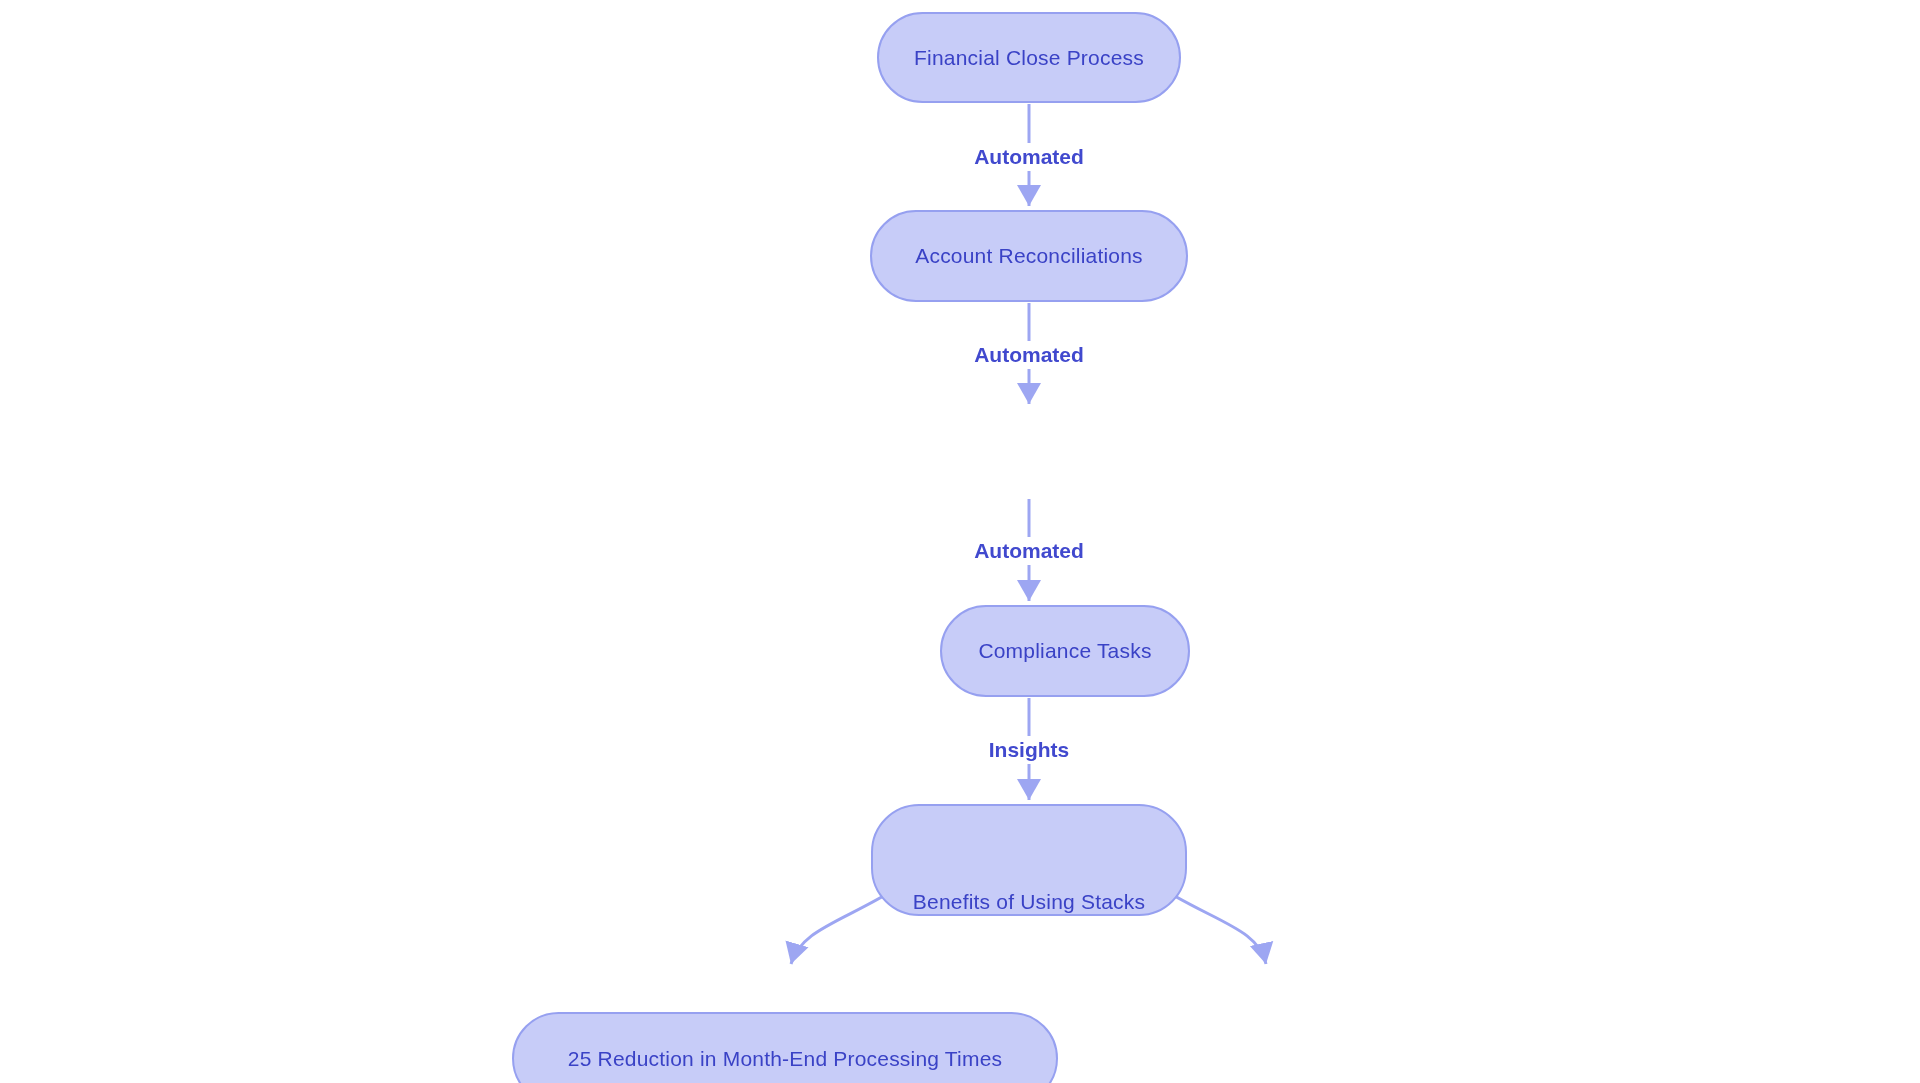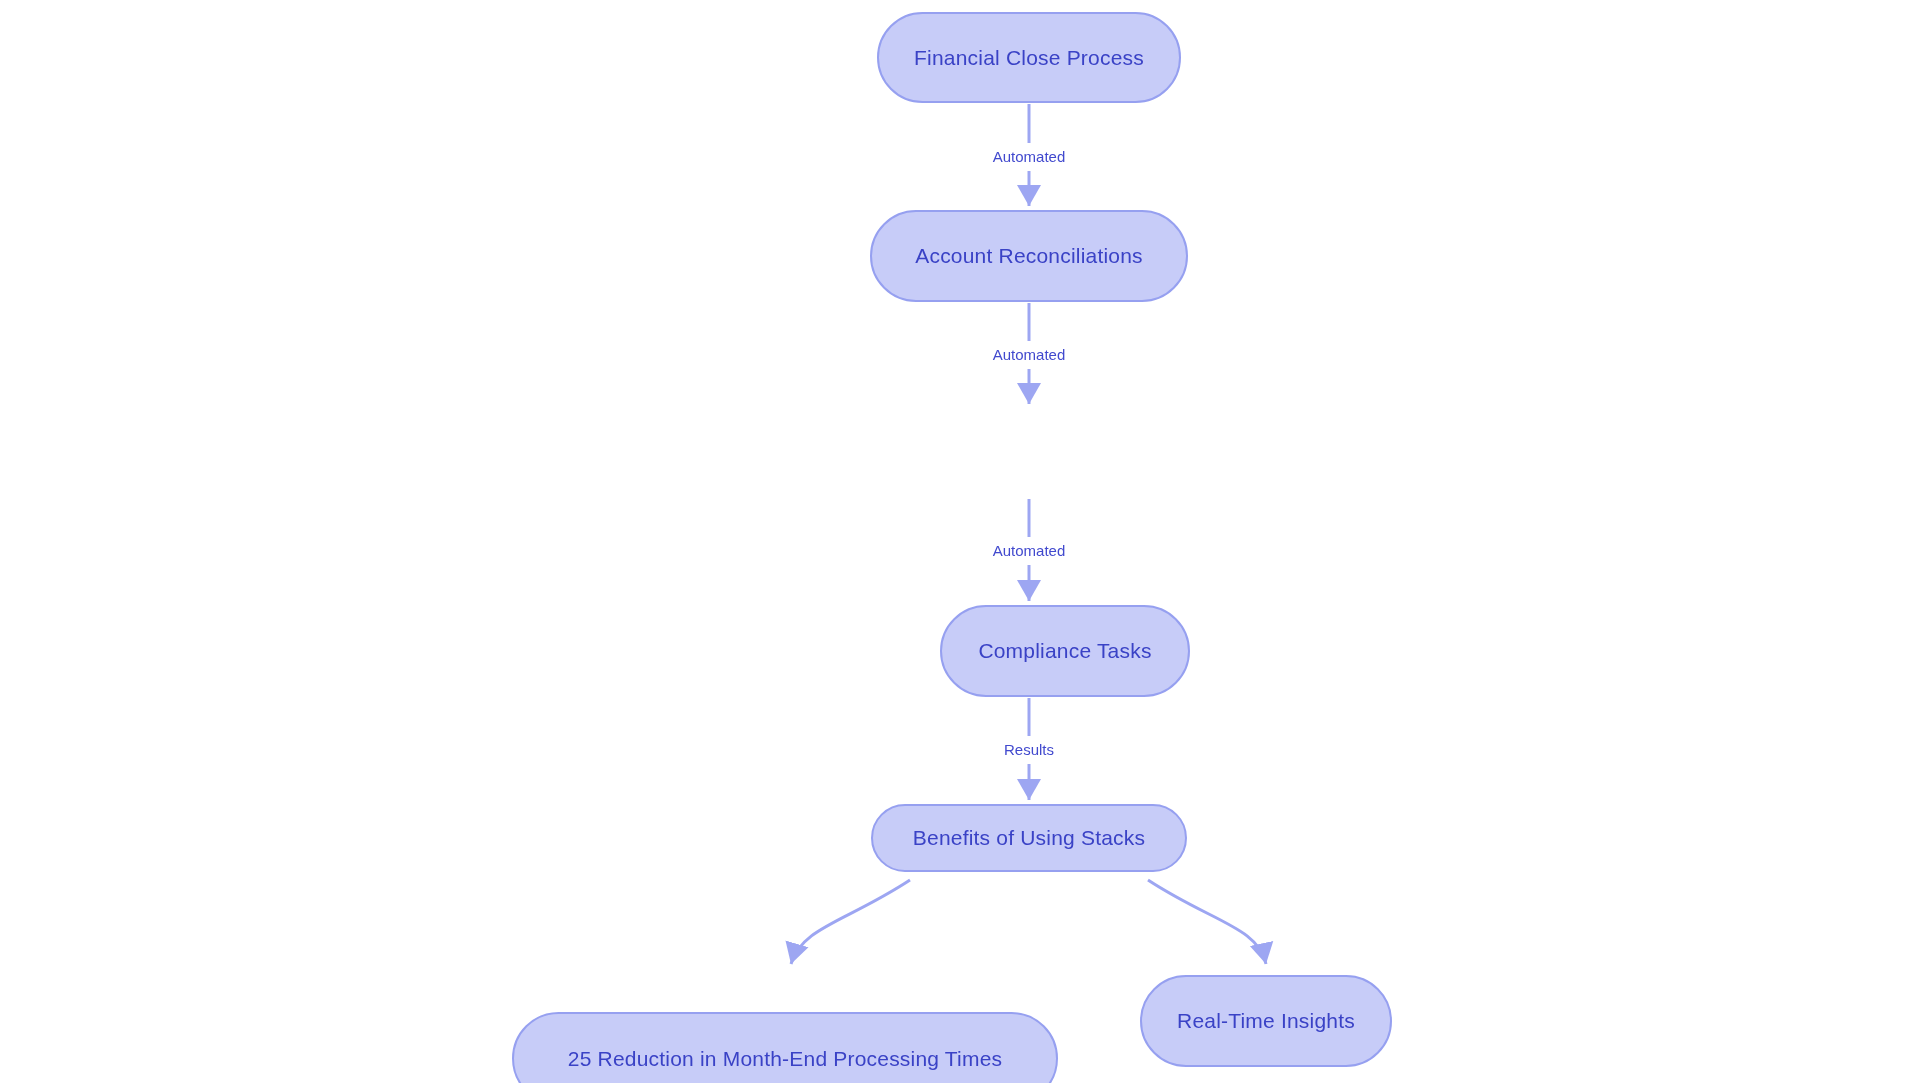--- a/index.html
+++ b/index.html
@@ -51,33 +51,34 @@
     color: var(--node-text);
     font-size: 21px;
     letter-spacing: 0.2px;
     white-space: nowrap;
     text-align: center;
   }
   .n0 { left: 877px;  top: 12px;  width: 304px; height: 91px; }
   .n1 { left: 870px;  top: 210px; width: 318px; height: 92px; }
   .n2 { left: 920px;  top: 408px; width: 218px; height: 90px; }
   .n3 { left: 940px;  top: 605px; width: 250px; height: 92px; }
-  .n4 { left: 871px;  top: 804px; width: 316px; height: 68px; }
+  .n4 { left: 871px;  top: 804px; width: 316px; height: 112px; align-items: flex-end; }
   .n5 { left: 512px;  top: 974px; width: 546px; height: 93px; margin-top: 38px; }
   .n6 { left: 1140px; top: 975px; width: 252px; height: 92px; }
   .edge-label {
     position: absolute;
     z-index: 3;
     transform: translateX(-50%);
     background: var(--background);
     color: var(--edge-label-text);
-    font-size: 15px;
+    font-size: 21px;
     line-height: 28px;
     padding: 0 7px;
     white-space: nowrap;
+    font-weight: bold;
   }
   .el0 { left: 1029px; top: 143px; }
   .el1 { left: 1029px; top: 341px; }
   .el2 { left: 1029px; top: 537px; }
   .el3 { left: 1029px; top: 736px; }
 </style>
 </head>
 <body>
 
 <div class="canvas">
@@ -104,22 +105,19 @@
   </div>
   <div class="node n3">
     <span>Compliance Tasks</span>
   </div>
   <div class="node n4">
     <span>Benefits of Using Stacks</span>
   </div>
   <div class="node n5">
     <span>25 Reduction in Month-End Processing Times</span>
   </div>
-  <div class="node n6">
-    <span>Real-Time Insights</span>
-  </div>
 
   <div class="edge-label el0">Automated</div>
   <div class="edge-label el1">Automated</div>
   <div class="edge-label el2">Automated</div>
-  <div class="edge-label el3">Results</div>
+  <div class="edge-label el3">Insights</div>
 
 </div>
 
 </body></html>

